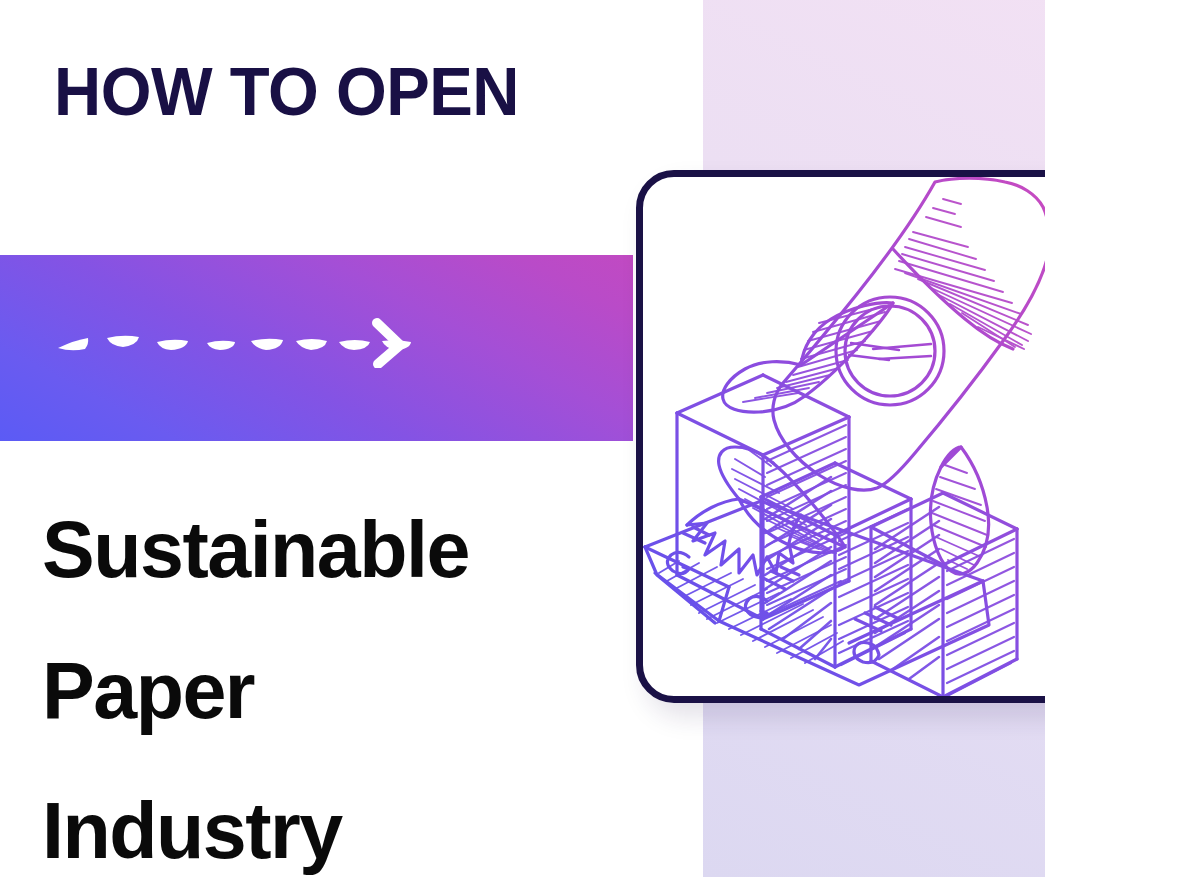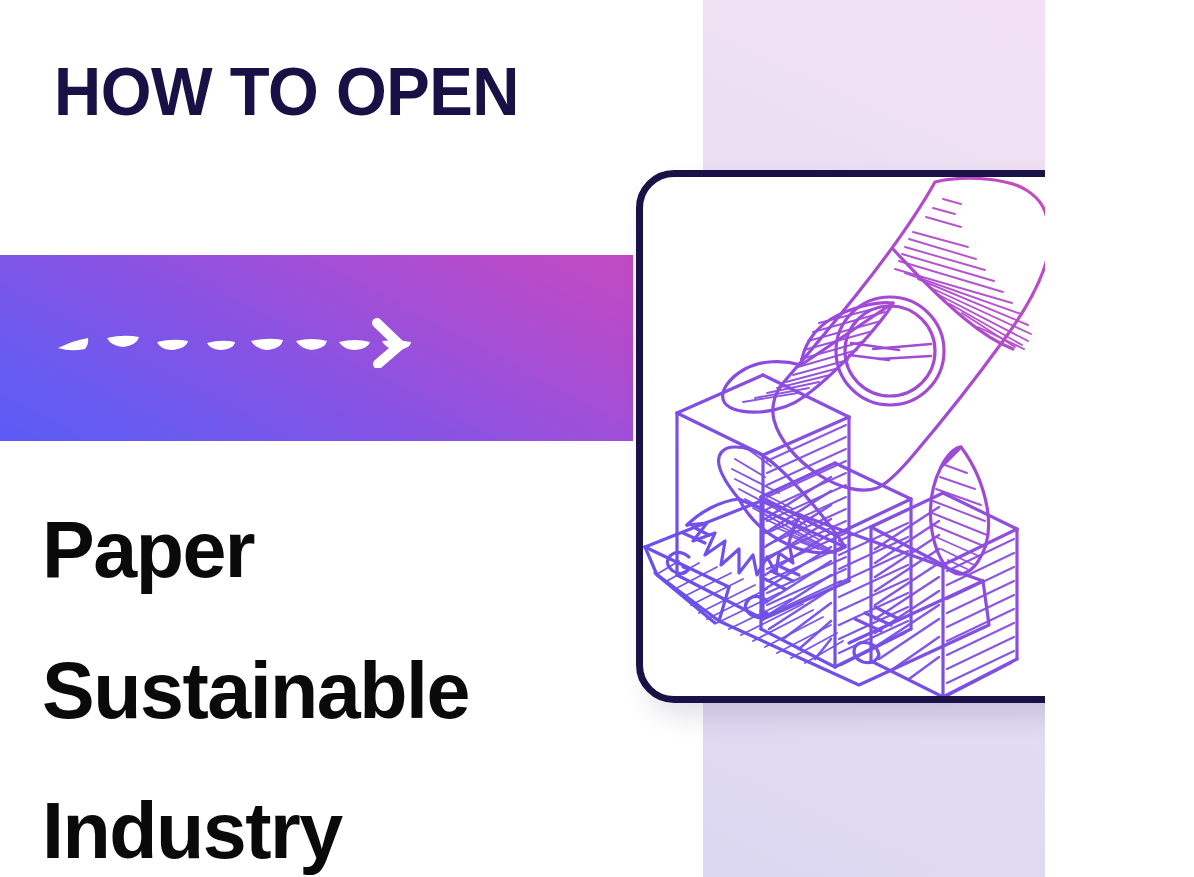--- a/index.html
+++ b/index.html
@@ -139,22 +139,22 @@
         <path d="M284 24 Q300 20 315 24 Q313 31 299 32 Q288 31 284 24 Z"></path>
         <path d="M327 23 Q342 21 356 24 Q355 31 341 32 Q330 30 327 23 Z"></path>
       </g>
       <g stroke="#ffffff" stroke-width="10" stroke-linecap="round" stroke-linejoin="round" fill="none">
         <path d="M322 5 L345 27 L323 46"></path>
       </g>
     </svg>
   </div>
 
   <div class="body-title">
+    <span class="tline">Sustainable</span>
     <span class="tline">Paper</span>
-    <span class="tline">Sustainable</span>
     <span class="tline">Industry</span>
   </div>
 
   <div class="card-shadow"></div>
   <div class="card">
     <svg width="493" height="519" viewBox="0 0 493 519" fill="none" xmlns="http://www.w3.org/2000/svg" aria-hidden="true">
       <defs>
         <linearGradient id="sk" x1="0" y1="519" x2="493" y2="0" gradientUnits="userSpaceOnUse">
           <stop offset="0" stop-color="#5a52ef"></stop>
           <stop offset="0.45" stop-color="#8a4ee0"></stop>

